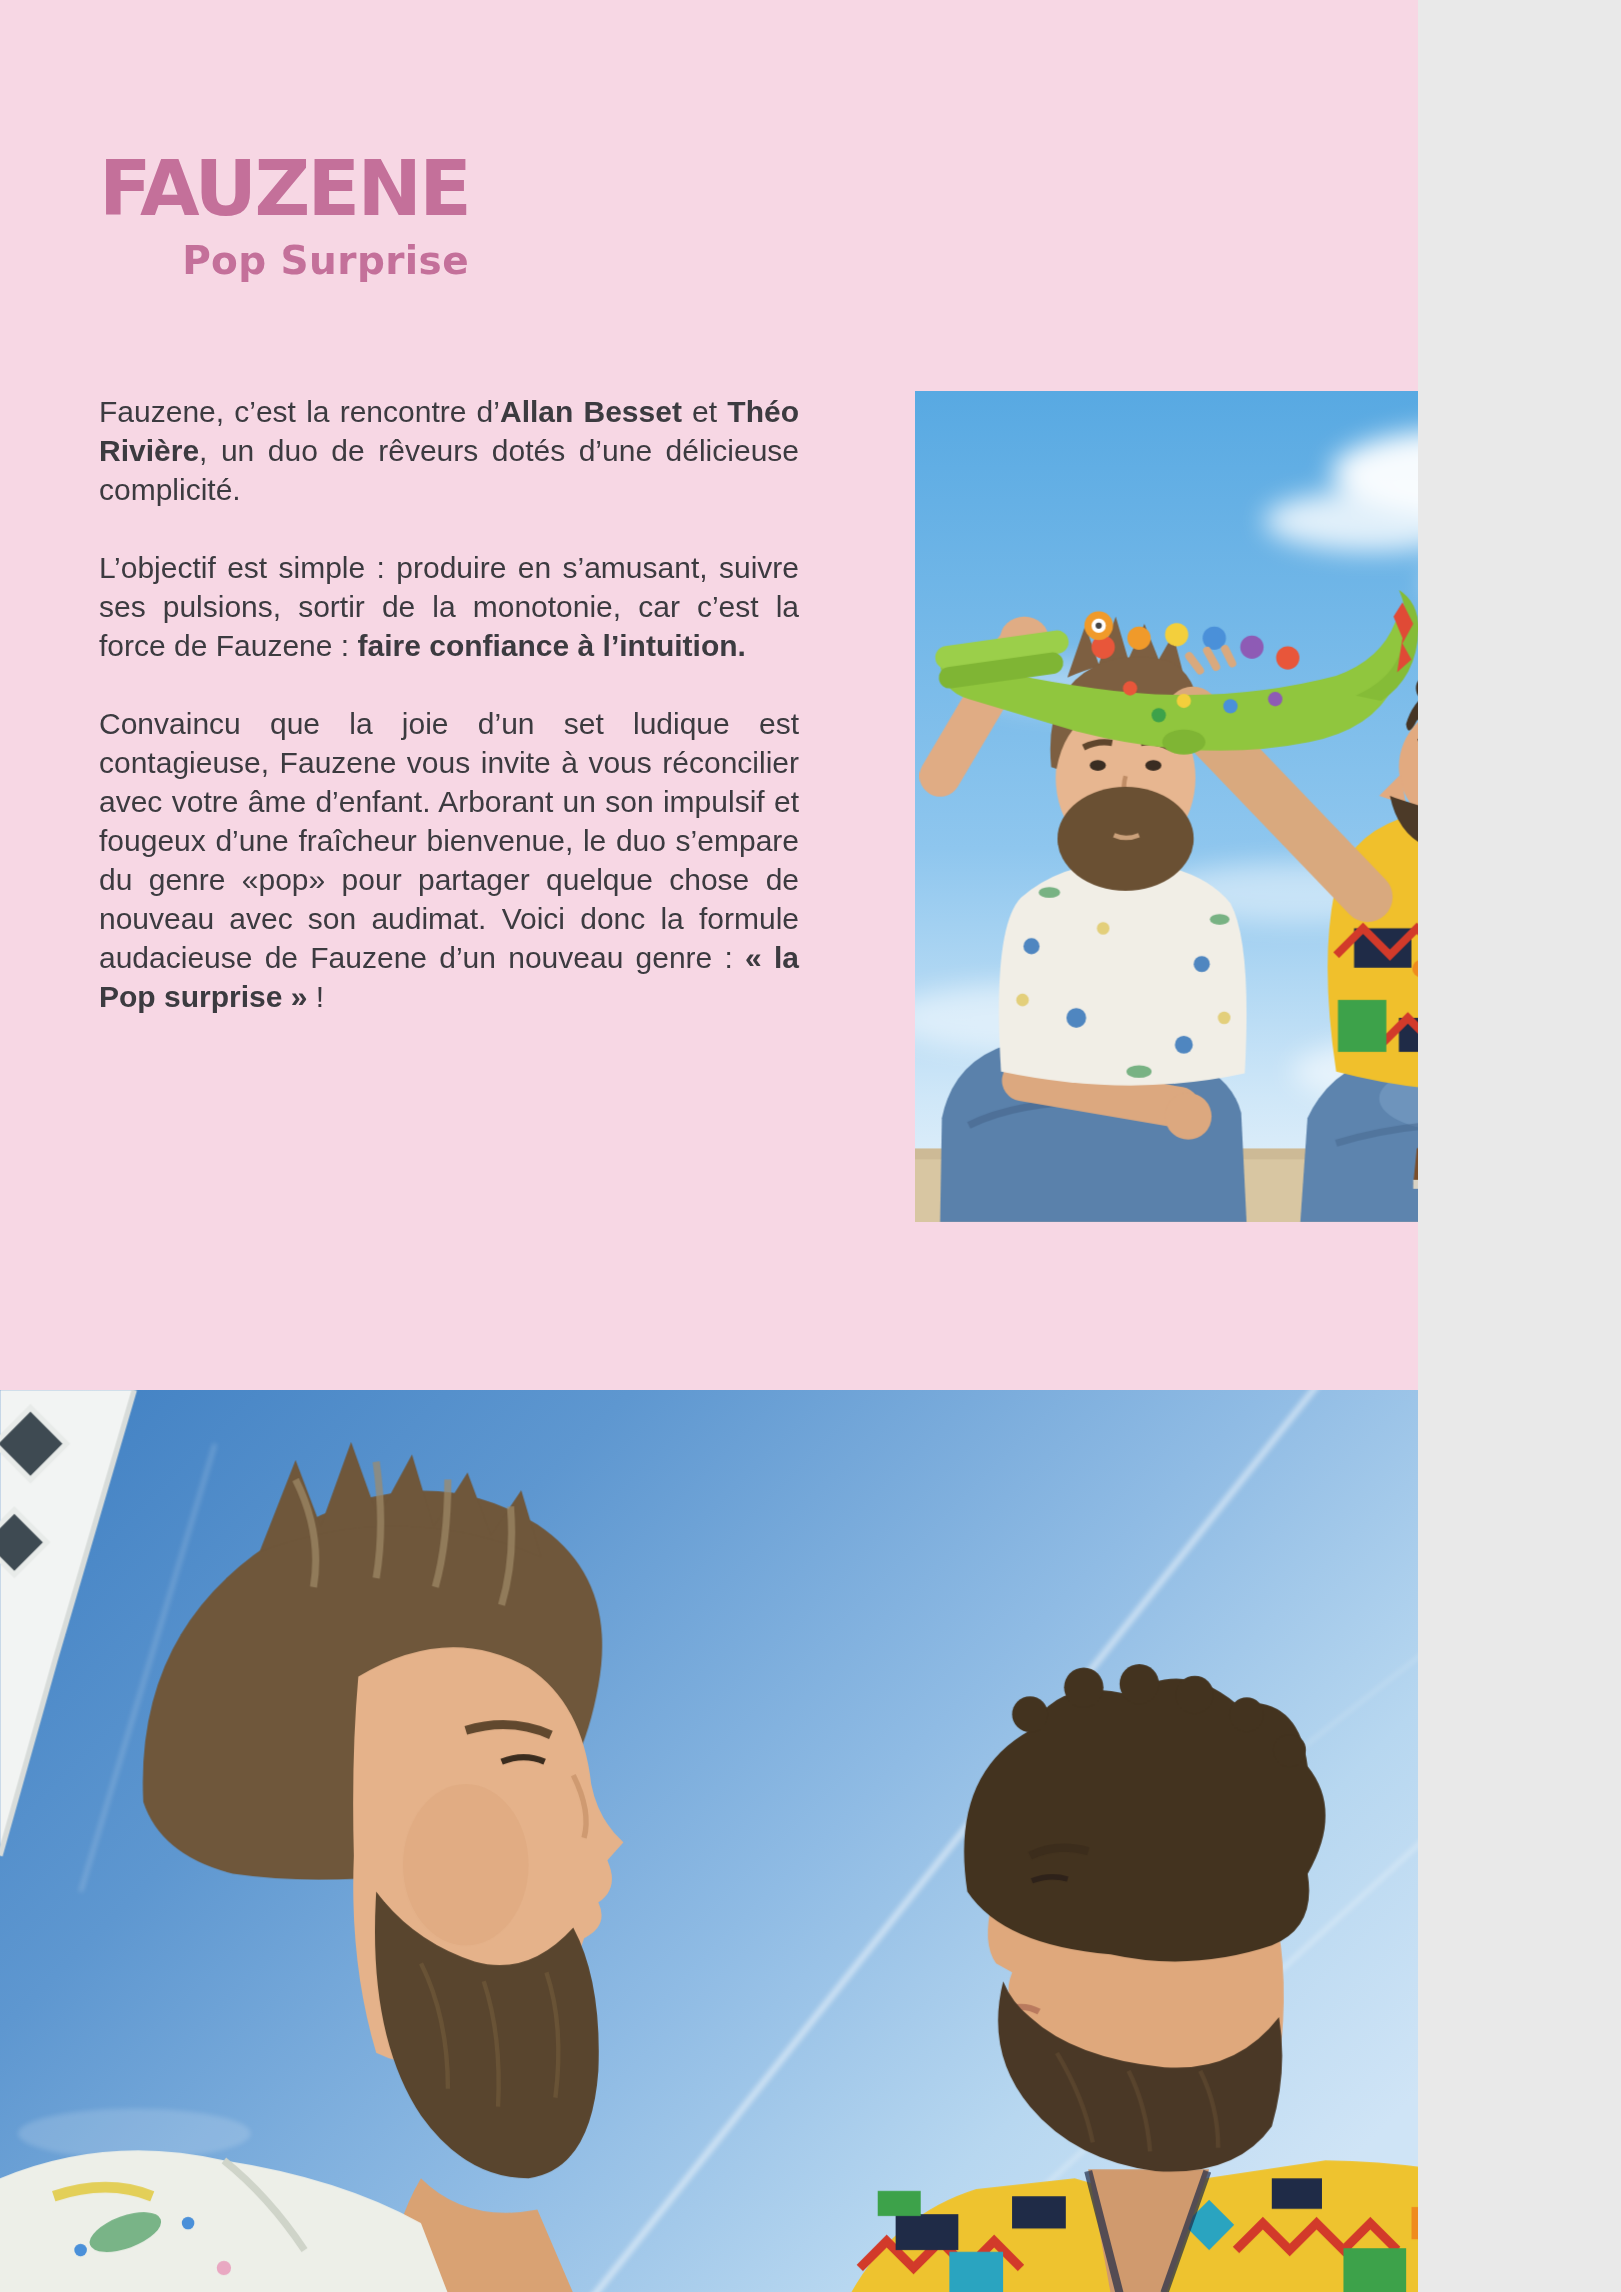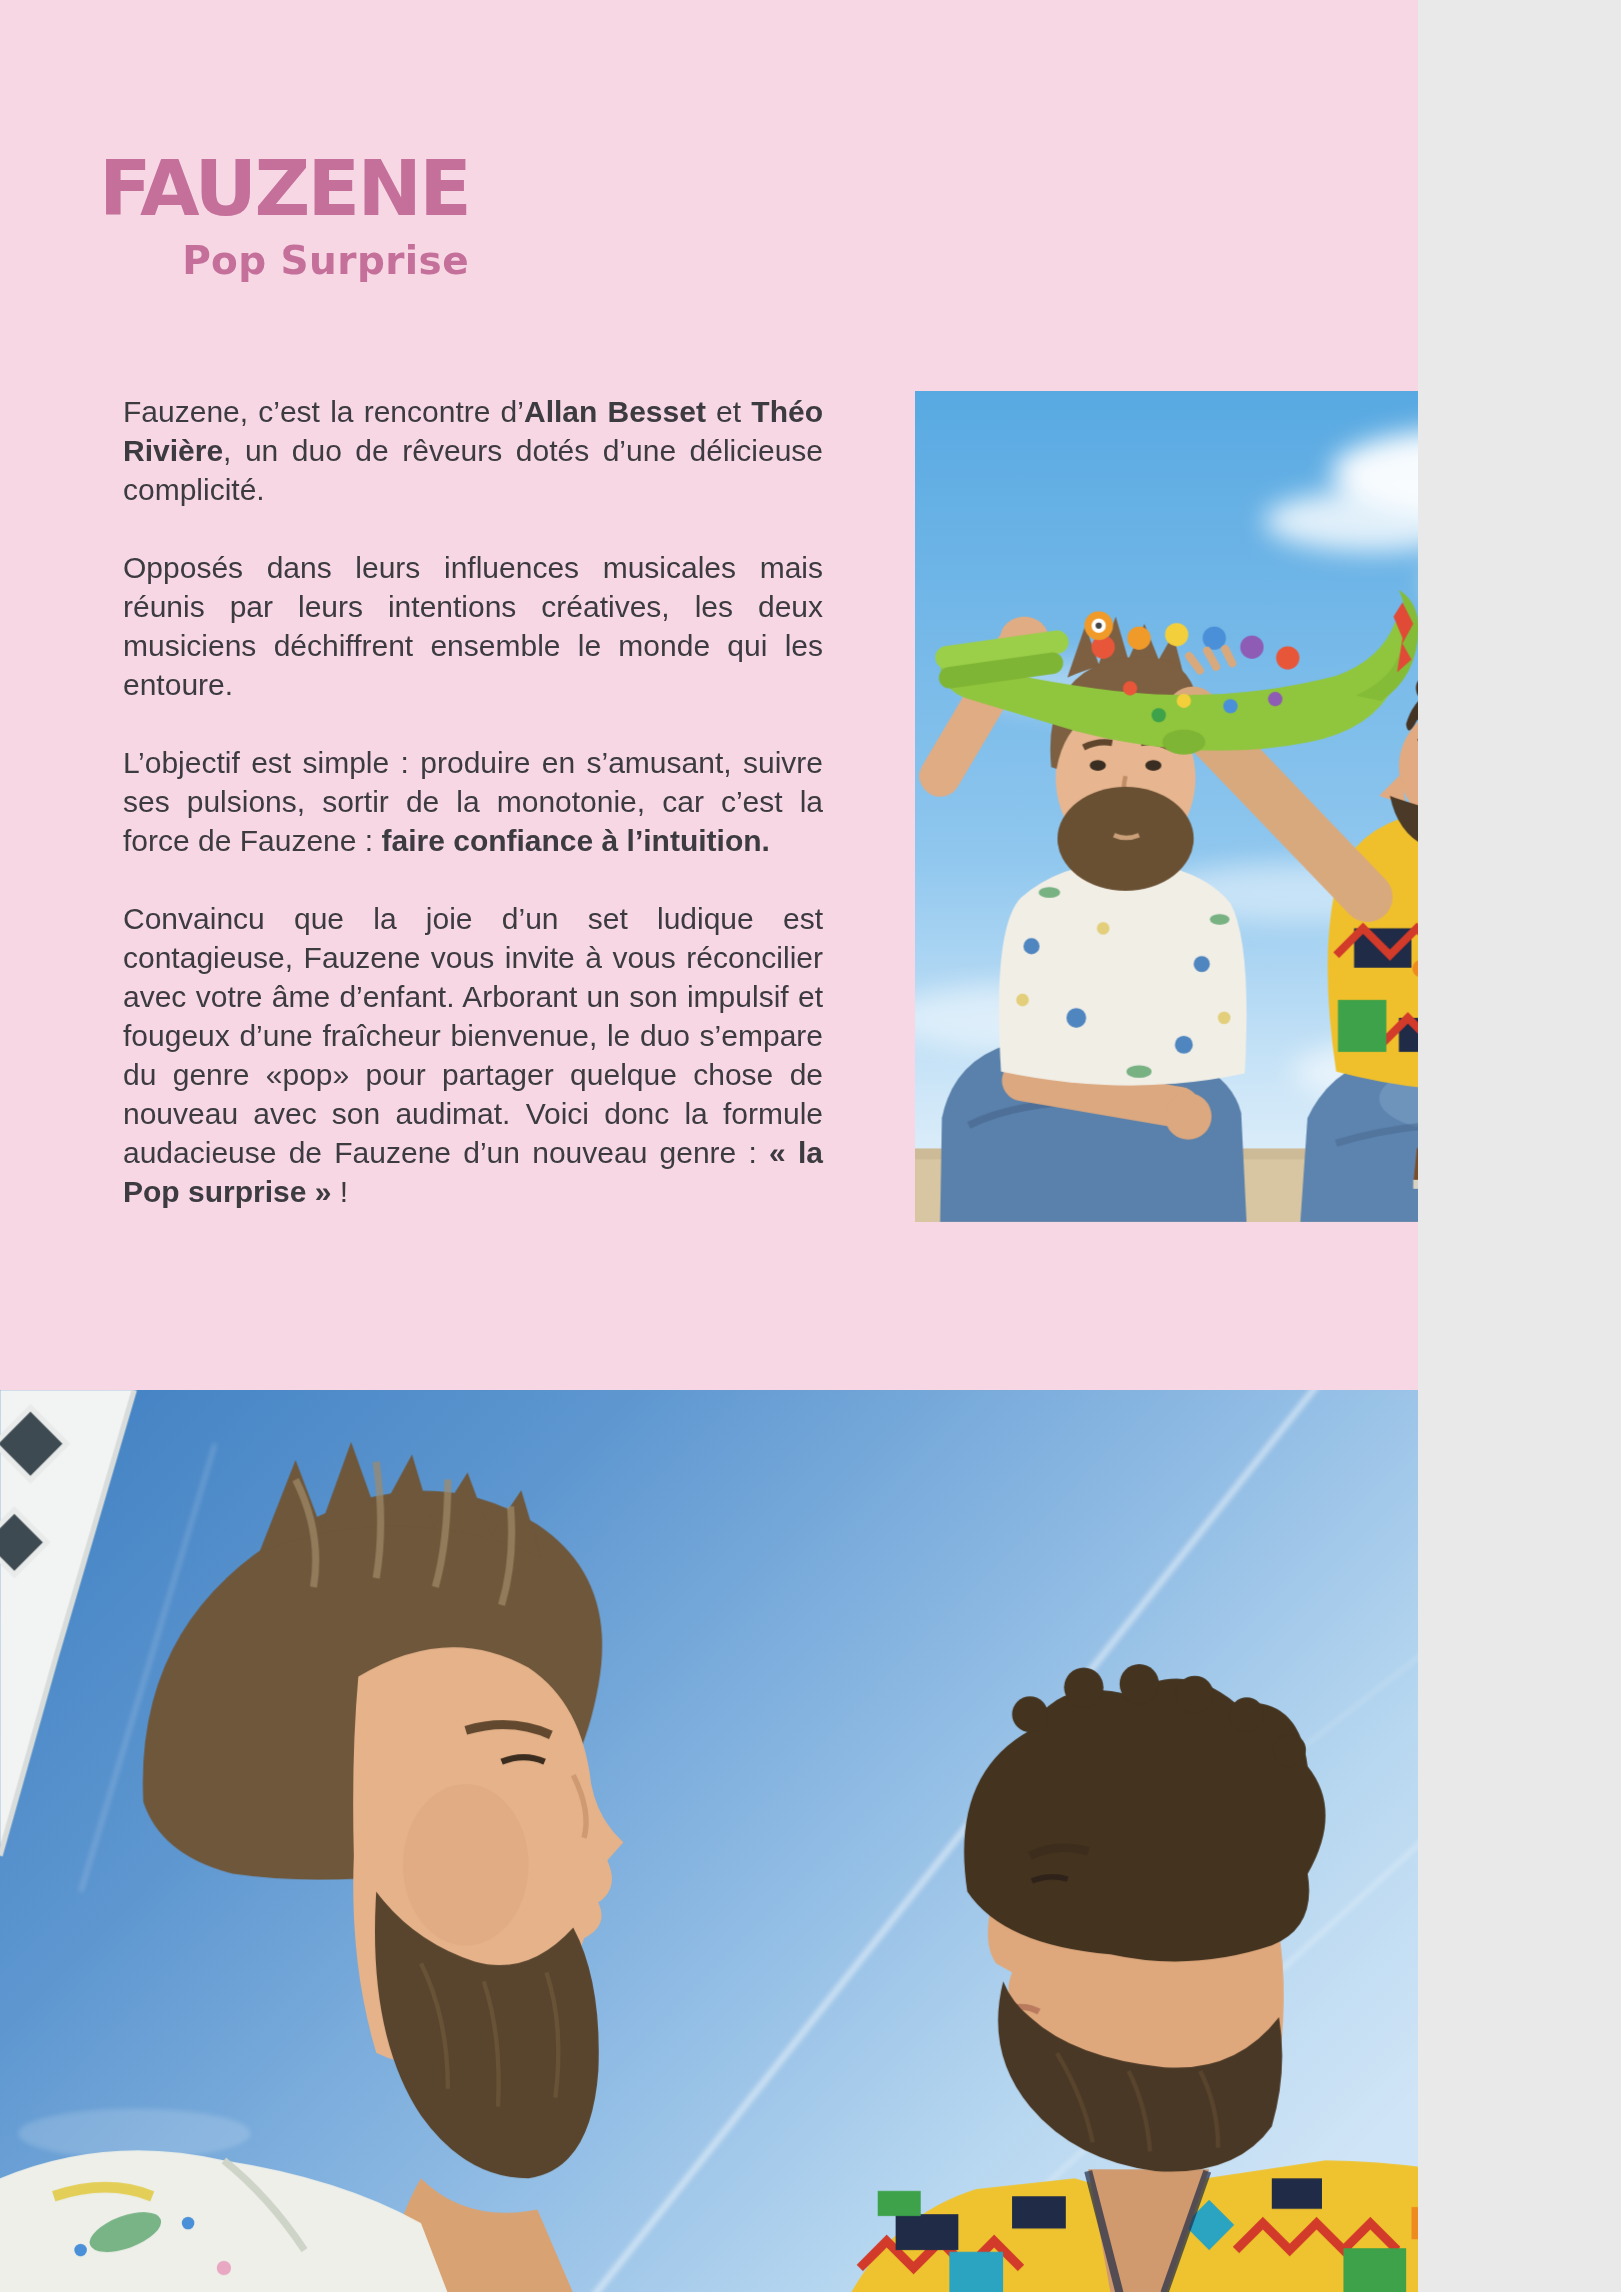--- a/index.html
+++ b/index.html
@@ -33,21 +33,20 @@
     letter-spacing:0.4px;
     color:var(--accent);
     text-align:right;
   }
   .copy{
     position:absolute;left:99px;top:392px;width:700px;
     color:var(--ink);
     font-size:30px;line-height:39px;
     text-align:justify;
     hyphens:none;
-    margin-left:24px;
   }
   .copy p{margin:0 0 39px 0;}
   .copy b{font-weight:bold;}
   figure{margin:0;padding:0;}
   .photo-top{
     position:absolute;left:915px;top:391px;width:707px;height:831px;
   }
   .photo-bottom{
     position:absolute;left:0;top:1390px;width:1622px;height:903px;
   }
@@ -58,21 +57,20 @@
 
 <div class="page">
 
   <header class="head">
     <h1>FAUZENE</h1>
     <h2>Pop Surprise</h2>
   </header>
 
   <section class="copy" id="copy">
       <p><span>Fauzene, c’est la rencontre d’</span><b>Allan Besset</b><span> et </span><b>Théo Rivière</b><span>, un duo de rêveurs dotés d’une délicieuse complicité.</span></p>
-      <p><span>Opposés dans leurs influences musicales mais réunis par leurs intentions créatives, les deux musiciens déchiffrent ensemble le monde qui les entoure.</span></p>
       <p><span>L’objectif est simple : produire en s’amusant, suivre ses pulsions, sortir de la monotonie, car c’est la force de Fauzene : </span><b>faire confiance à l’intuition.</b></p>
       <p><span>Convaincu que la joie d’un set ludique est contagieuse, Fauzene vous invite à vous réconcilier avec votre âme d’enfant. Arborant un son impulsif et fougeux d’une fraîcheur bienvenue, le duo s’empare du genre «pop» pour partager quelque chose de nouveau avec son audimat. Voici donc la formule audacieuse de Fauzene d’un nouveau genre : </span><b>« la Pop surprise »</b><span> !</span></p>
     </section>
 
   <figure class="photo-top">
     <svg viewBox="0 0 789 928" preserveAspectRatio="none" role="img" aria-label="Les deux musiciens assis côte à côte en jeans devant un ciel bleu nuageux, un crocodile jouet vert tenu au-dessus de la tête du premier">
       <defs>
         <linearGradient id="sky1" x1="0" y1="0" x2="0" y2="1">
           <stop offset="0" stop-color="#58a9e2"></stop>
           <stop offset="0.55" stop-color="#8ec6ee"></stop>

